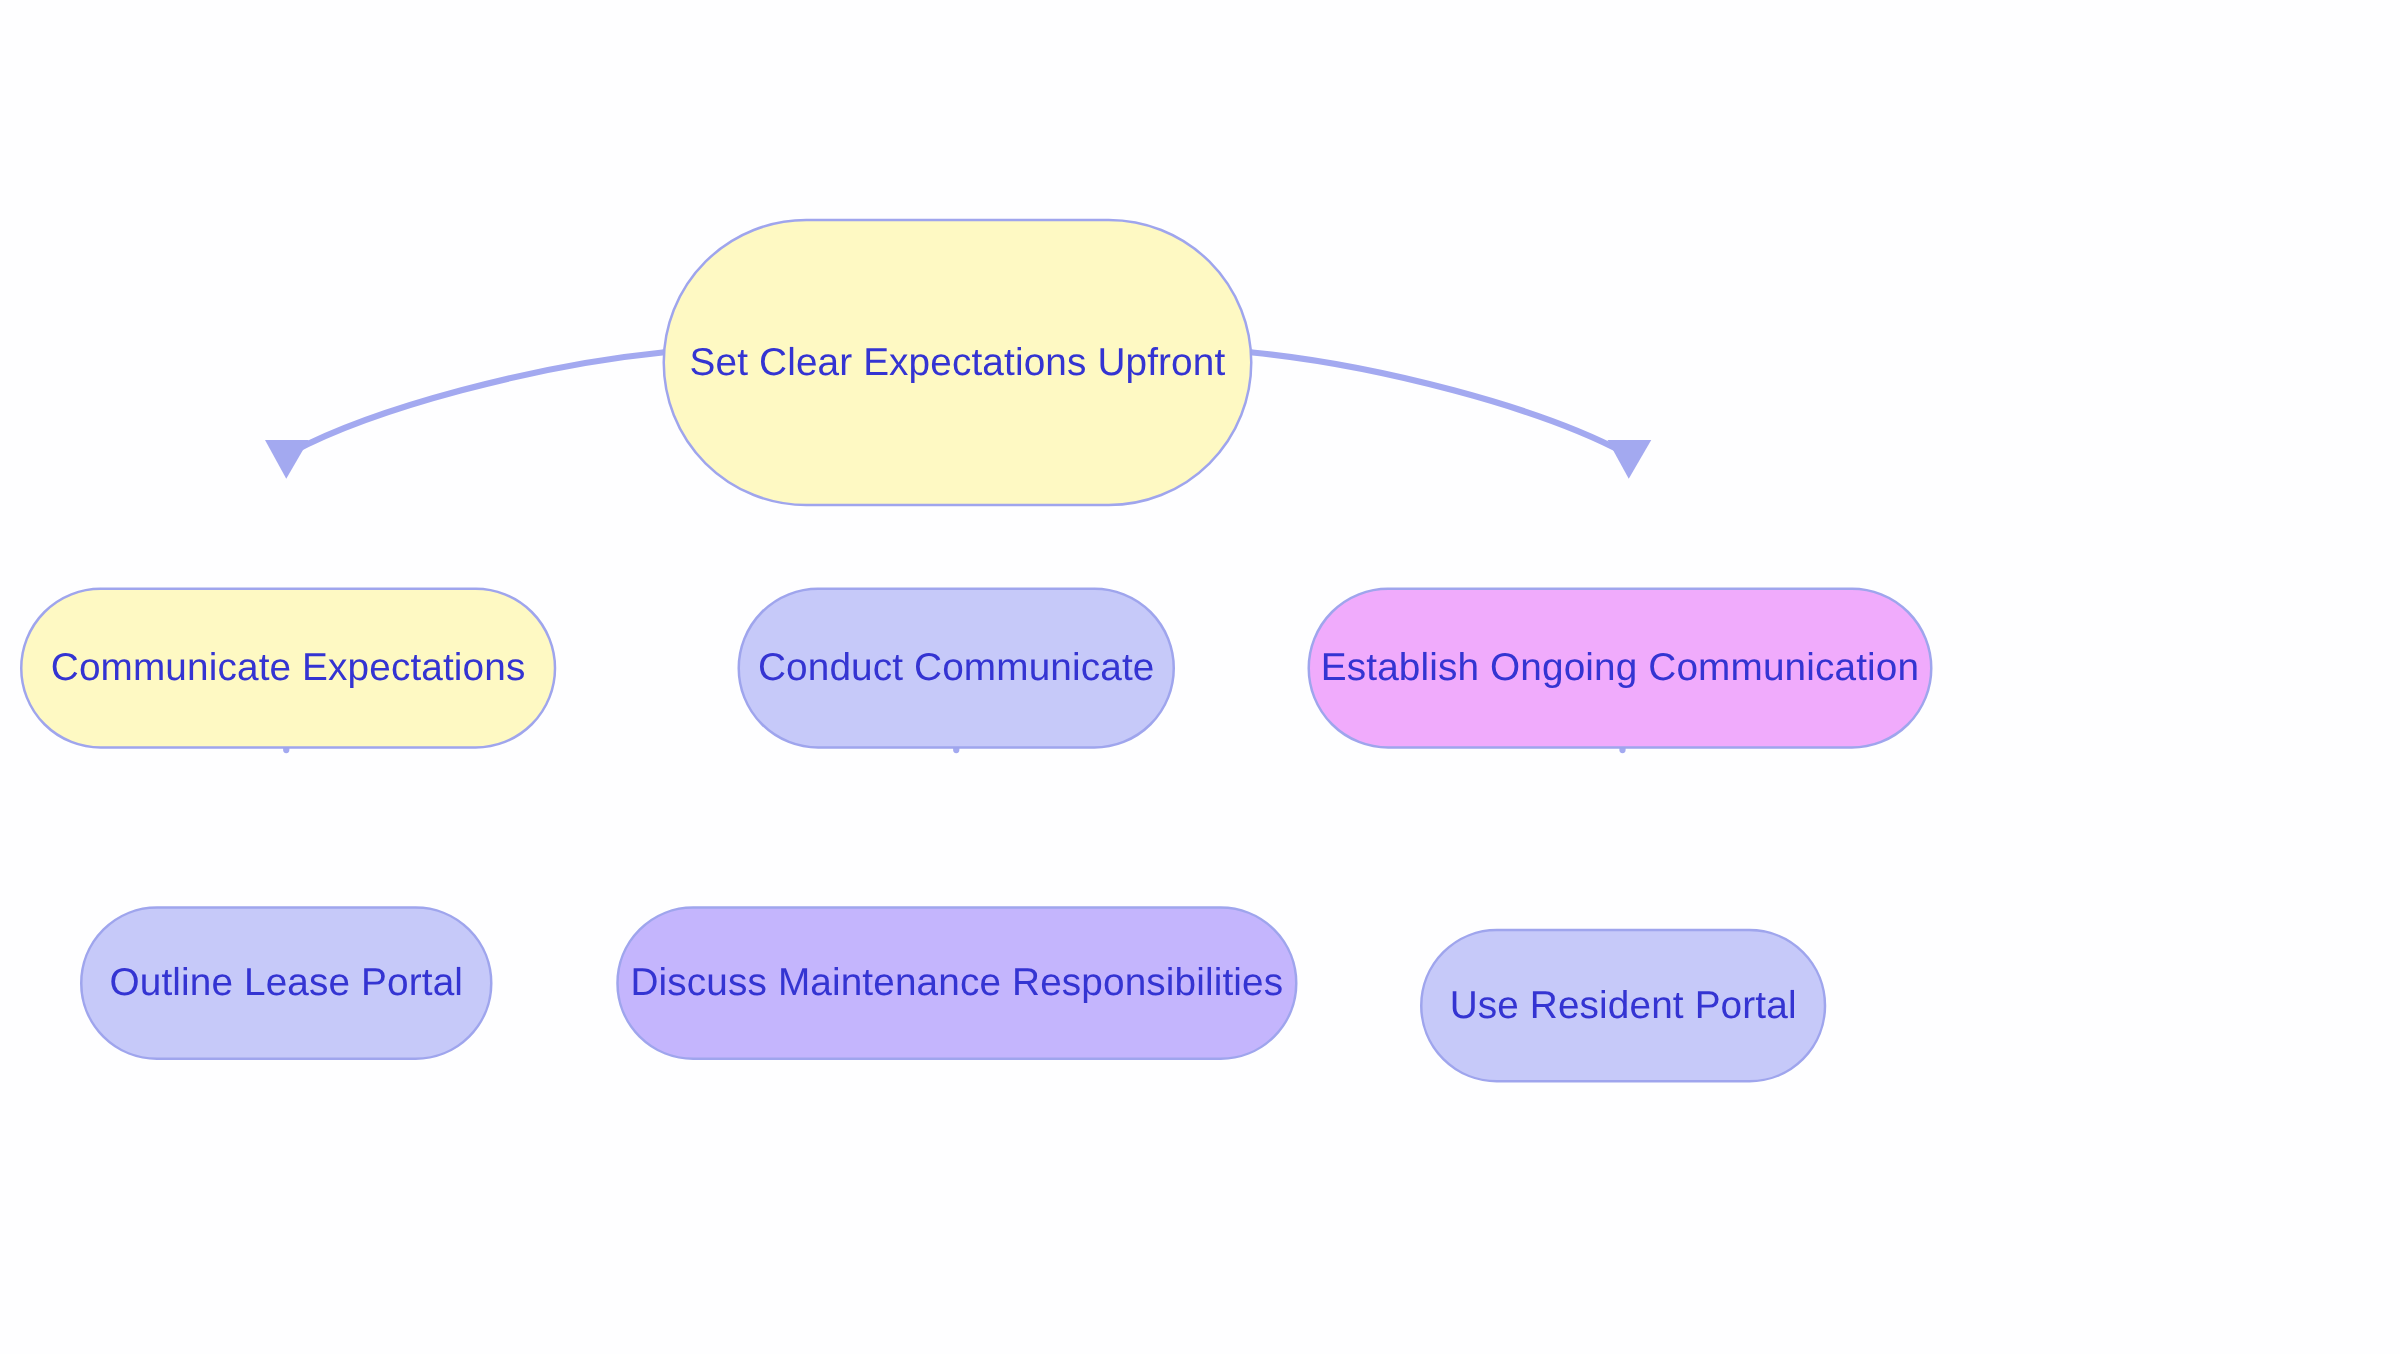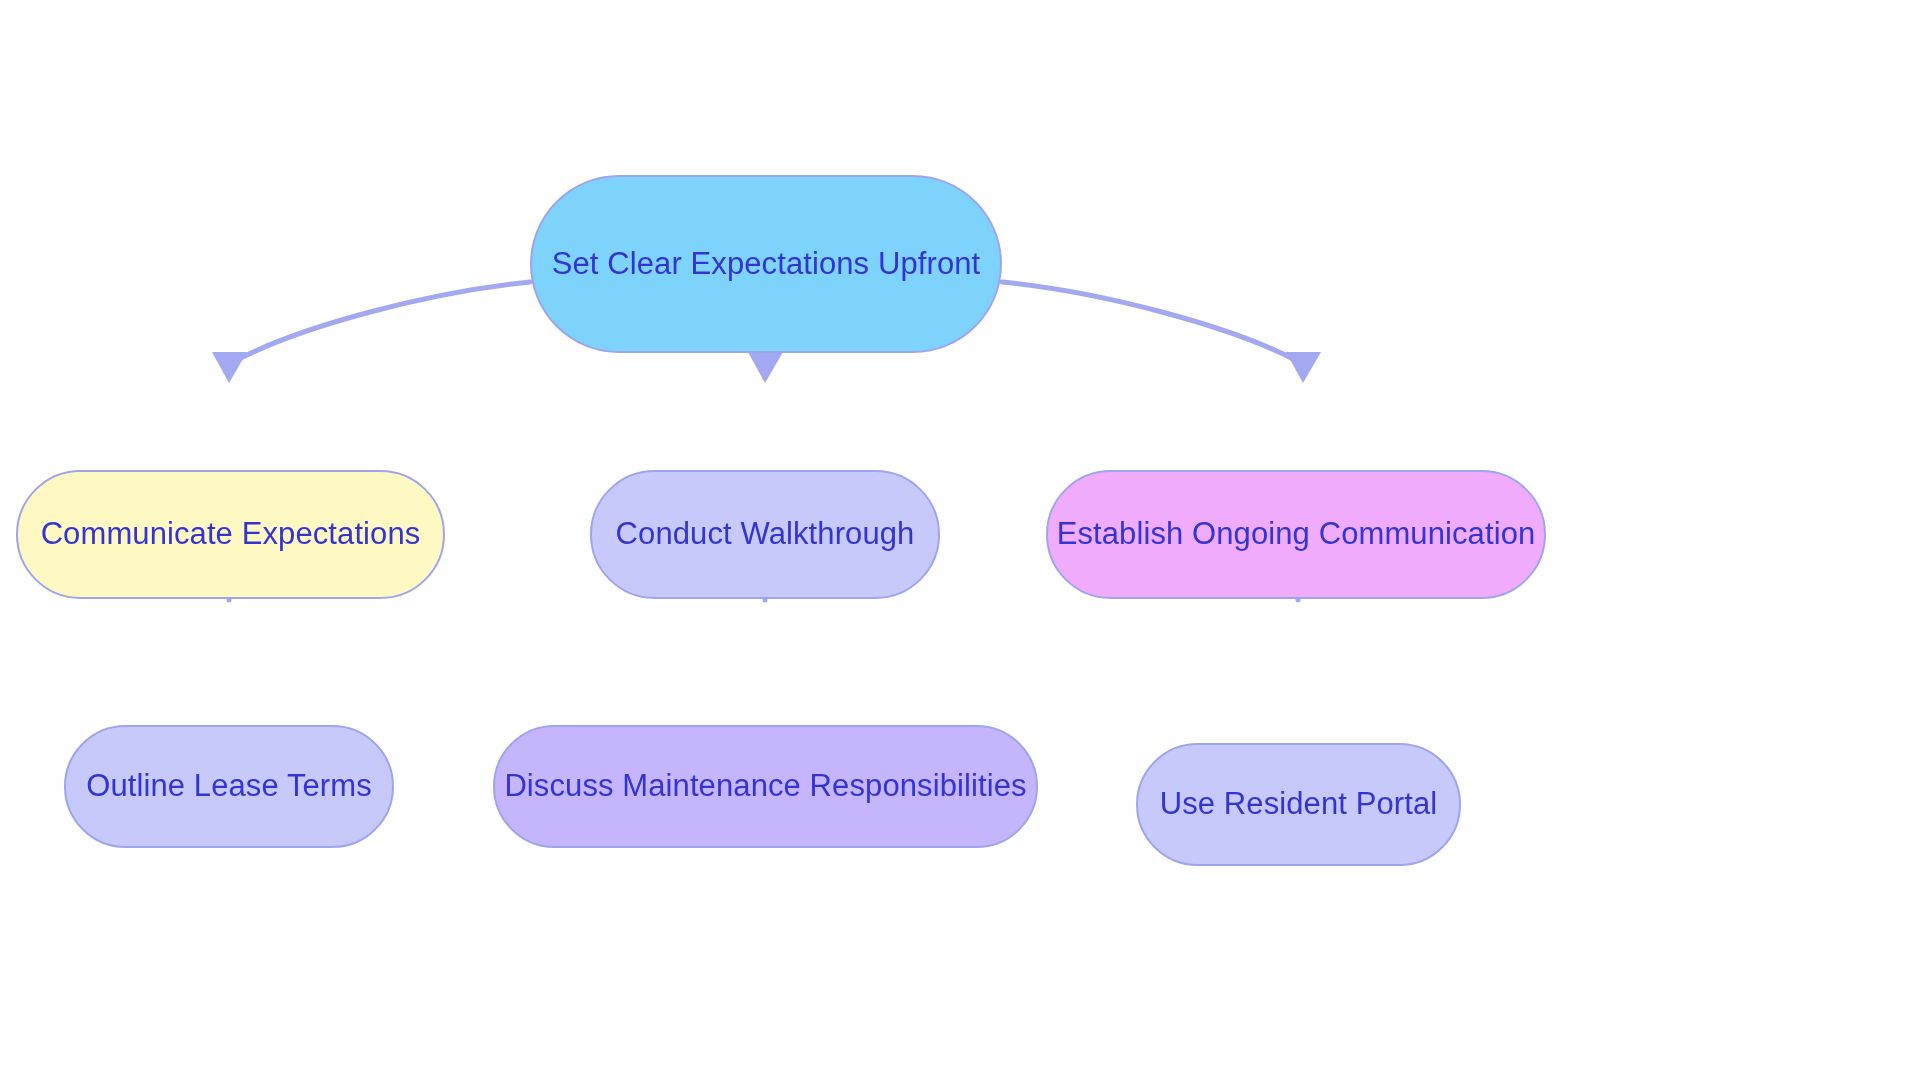--- a/index.html
+++ b/index.html
@@ -81,38 +81,38 @@
       <path d="M 765 600 L 765 558" fill="none" stroke="#a3a9f0" stroke-width="5" stroke-linecap="round"></path>
       <path d="M 765 590 L 748 559 L 783 559 Z" fill="#a3a9f0"></path>
     </g>
 
     <g>
       <path d="M 1298 600 L 1298 558" fill="none" stroke="#a3a9f0" stroke-width="5" stroke-linecap="round"></path>
       <path d="M 1298 590 L 1281 559 L 1316 559 Z" fill="#a3a9f0"></path>
     </g>
   </svg>
 
-  <div class="node" id="node-root" style="left: 530px; top: 175px; width: 472px; height: 178px; background: #7dd3fc; border-color: rgb(159, 165, 237); color: rgb(52, 52, 210);">
+  <div class="node" id="node-root" style="left: 530px; top: 175px; width: 472px; height: 230px; background: #fef9c3; border-color: rgb(159, 165, 237); color: rgb(52, 52, 210);">
     <span class="node-label">Set Clear Expectations Upfront</span>
   </div>
 
   <div class="node" id="node-communicate" style="left: 16px; top: 470px; width: 429px; height: 129px; background: #fef9c3; border-color: rgb(159, 165, 237); color: rgb(52, 52, 210);">
     <span class="node-label">Communicate Expectations</span>
   </div>
 
   <div class="node" id="node-walkthrough" style="left: 590px; top: 470px; width: 350px; height: 129px; background: rgb(198, 201, 249); border-color: rgb(159, 165, 237); color: rgb(52, 52, 210);">
-    <span class="node-label">Conduct Walkthrough</span>
+    <span class="node-label">Conduct Communicate</span>
   </div>
 
   <div class="node" id="node-ongoing" style="left: 1046px; top: 470px; width: 500px; height: 129px; background: #f0abfc; border-color: rgb(159, 165, 237); color: rgb(52, 52, 210);">
     <span class="node-label">Establish Ongoing Communication</span>
   </div>
 
   <div class="node" id="node-lease" style="left: 64px; top: 725px; width: 330px; height: 123px; background: rgb(198, 201, 249); border-color: rgb(159, 165, 237); color: rgb(52, 52, 210);">
-    <span class="node-label">Outline Lease Terms</span>
+    <span class="node-label">Outline Lease Portal</span>
   </div>
 
   <div class="node" id="node-maintenance" style="left: 493px; top: 725px; width: 545px; height: 123px; background: #c4b5fd; border-color: rgb(159, 165, 237); color: rgb(52, 52, 210);">
     <span class="node-label">Discuss Maintenance Responsibilities</span>
   </div>
 
   <div class="node" id="node-portal" style="left: 1136px; top: 743px; width: 325px; height: 123px; background: rgb(198, 201, 249); border-color: rgb(159, 165, 237); color: rgb(52, 52, 210);">
     <span class="node-label">Use Resident Portal</span>
   </div>
 

